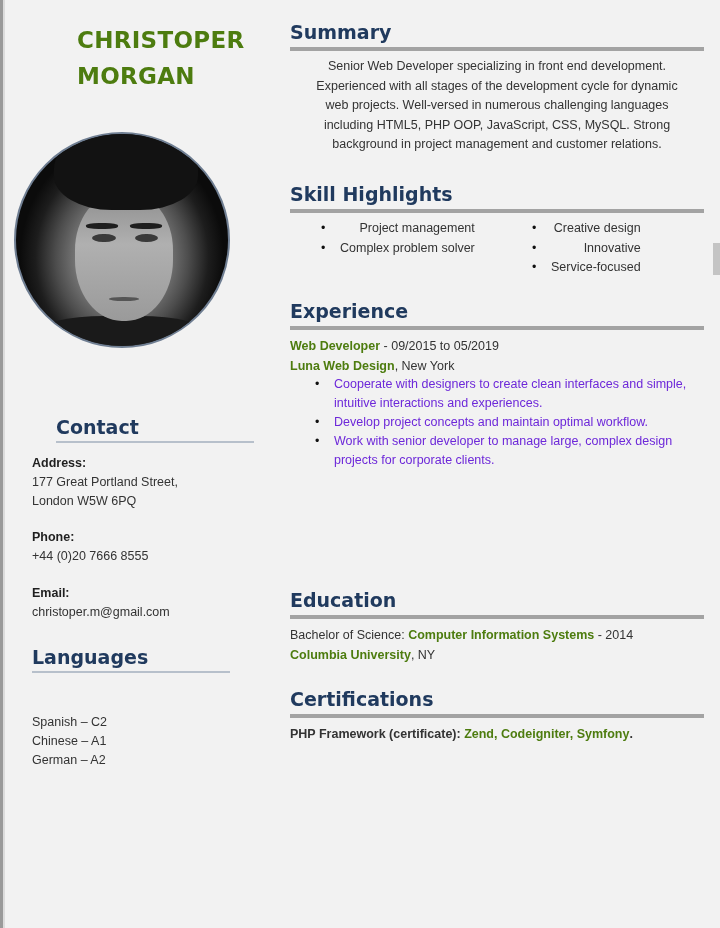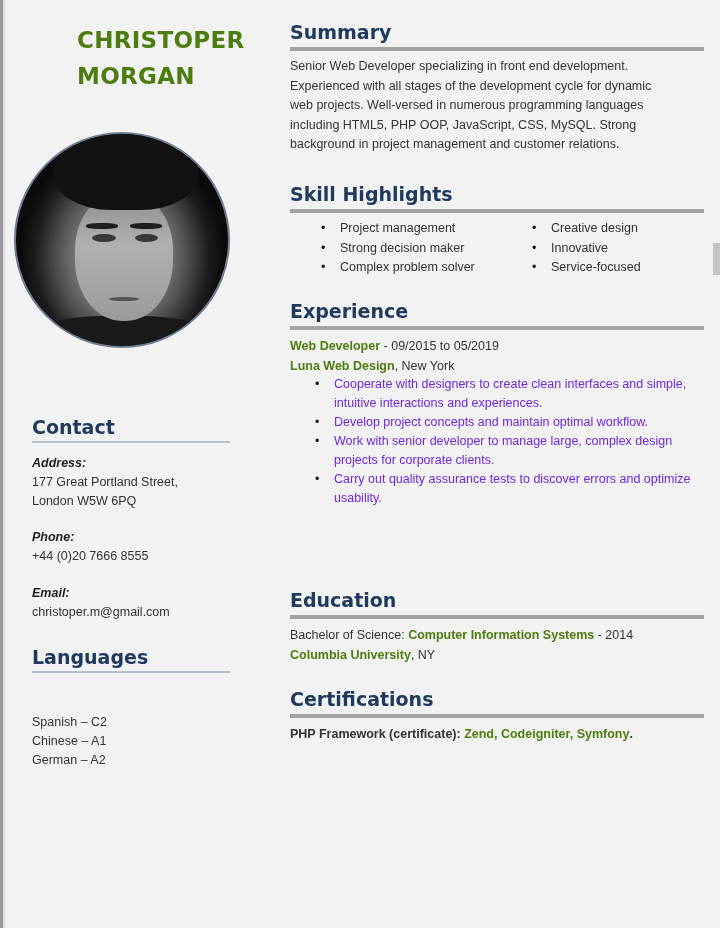--- a/index.html
+++ b/index.html
@@ -21,27 +21,27 @@
   .photo .face { position:absolute; left:28%; top:28%; width:46%; height:60%; border-radius:45% 45% 48% 48%; background:linear-gradient(#8e8e8e,#b0b0b0 40%,#9a9a9a); }
   .photo .eye { position:absolute; top:47%; width:11%; height:4%; background:#3a3a3a; border-radius:50%; }
   .photo .eye.l { left:36%; } .photo .eye.r { left:56%; }
   .photo .brow { position:absolute; top:42%; width:15%; height:3%; background:#1e1e1e; border-radius:40%; }
   .photo .brow.l { left:33%; } .photo .brow.r { left:54%; }
   .photo .mouth { position:absolute; left:44%; top:77%; width:14%; height:2%; background:#555; border-radius:50%; }
   .photo .shirt { position:absolute; left:10%; top:86%; width:80%; height:20%; background:#1a1a1a; border-radius:40% 40% 0 0; }
 
   .side-h { position:absolute; left:32px; width:198px; font-family:"DejaVu Sans", sans-serif; font-weight:bold; font-size:19px; color:#203a5e; border-bottom:2px solid #b7c0cb; padding-bottom:3px; }
   .side-text { position:absolute; left:32px; font-size:12.5px; line-height:19px; color:#333; }
-  .side-text b { color:#1f1f1f;font-style:italic; }
+  .side-text b { color:#1f1f1f; }
 
   .main-h { position:absolute; left:290px; width:414px; font-family:"DejaVu Sans", sans-serif; font-weight:bold; font-size:19px; color:#203a5e; border-bottom:4px solid #a3a3a3; padding-bottom:4px; }
   .main-text { position:absolute; left:290px; width:414px; font-size:12.5px; line-height:19.5px; color:#333; }
   .main-text b { color:#4d7c0f; }
   ul { margin:0; padding:0; list-style:none; }
-  .skills { position:absolute; top:219px; font-size:12.5px; line-height:19.5px; color:#333; }
+  .skills { position:absolute; top:219px; font-size:12.5px; line-height:19.5px; color:#333;text-align:right; }
   .skills li, .exp-list li { position:relative; padding-left:22px; }
   .skills li::before, .exp-list li::before { content:"\2022"; position:absolute; left:3px; top:0; color:#111; }
   .exp-list { position:absolute; left:312px; top:375px; width:395px; font-size:12.5px; line-height:19px; color:#6d28d9; }
 </style>
 </head>
 <body>
 
 <div class="page-edge"></div>
 <div class="page-edge2"></div>
 <div class="scroll-thumb"></div>
@@ -55,21 +55,21 @@
   <div class="shirt"></div>
   <div class="face"></div>
   <div class="hair"></div>
   <div class="brow l"></div>
   <div class="brow r"></div>
   <div class="eye l"></div>
   <div class="eye r"></div>
   <div class="mouth"></div>
 </div>
 
-<div class="side-h" style="top:416px;">Contact</div>
+<div class="side-h" style="top:416px;margin-left:24px;">Contact</div>
 <div class="side-text" style="top:454px;">
   <b>Address:</b><br>
   <span>177 Great Portland Street,</span><br>
   <span>London W5W 6PQ</span>
 </div>
 <div class="side-text" style="top:528px;">
   <b>Phone:</b><br>
   <span>+44 (0)20 7666 8555</span>
 </div>
 <div class="side-text" style="top:584px;">
@@ -78,50 +78,48 @@
 </div>
 
 <div class="side-h" style="top:646px;">Languages</div>
 <div class="side-text" style="top:713px;">
   <div>Spanish – C2</div>
   <div>Chinese – A1</div>
   <div>German – A2</div>
 </div>
 
 <div class="main-h" style="top:21px;">Summary</div>
-<div class="main-text" style="top:57px;">
+<div class="main-text" style="top:57px;text-align:center;">
   <div>Senior Web Developer specializing in front end development.</div>
   <div>Experienced with all stages of the development cycle for dynamic</div>
-  <div>web projects. Well-versed in numerous programming languages</div>
+  <div>web projects. Well-versed in numerous challenging languages</div>
   <div>including HTML5, PHP OOP, JavaScript, CSS, MySQL. Strong</div>
   <div>background in project management and customer relations.</div>
 </div>
 
 <div class="main-h" style="top:183px;">Skill Highlights</div>
 <ul class="skills" style="left:318px;">
   <li>Project management</li>
-  <li>Strong decision maker</li>
   <li>Complex problem solver</li>
 </ul>
 <ul class="skills" style="left:529px;">
   <li>Creative design</li>
   <li>Innovative</li>
   <li>Service-focused</li>
 </ul>
 
 <div class="main-h" style="top:300px;">Experience</div>
 <div class="main-text" style="top:337px;">
   <div><b>Web Developer</b><span> - 09/2015 to 05/2019</span></div>
   <div><b>Luna Web Design</b><span>, New York</span></div>
 </div>
 <ul class="exp-list">
   <li>Cooperate with designers to create clean interfaces and simple, intuitive interactions and experiences.</li>
   <li>Develop project concepts and maintain optimal workflow.</li>
   <li>Work with senior developer to manage large, complex design projects for corporate clients.</li>
-  <li>Carry out quality assurance tests to discover errors and optimize usability.</li>
 </ul>
 
 <div class="main-h" style="top:589px;">Education</div>
 <div class="main-text" style="top:626px;">
   <div><span>Bachelor of Science: </span><b>Computer Information Systems</b><span> - 2014</span></div>
   <div><b>Columbia University</b><span>, NY</span></div>
 </div>
 
 <div class="main-h" style="top:688px;">Certifications</div>
 <div class="main-text" style="top:725px;font-weight:bold;">

